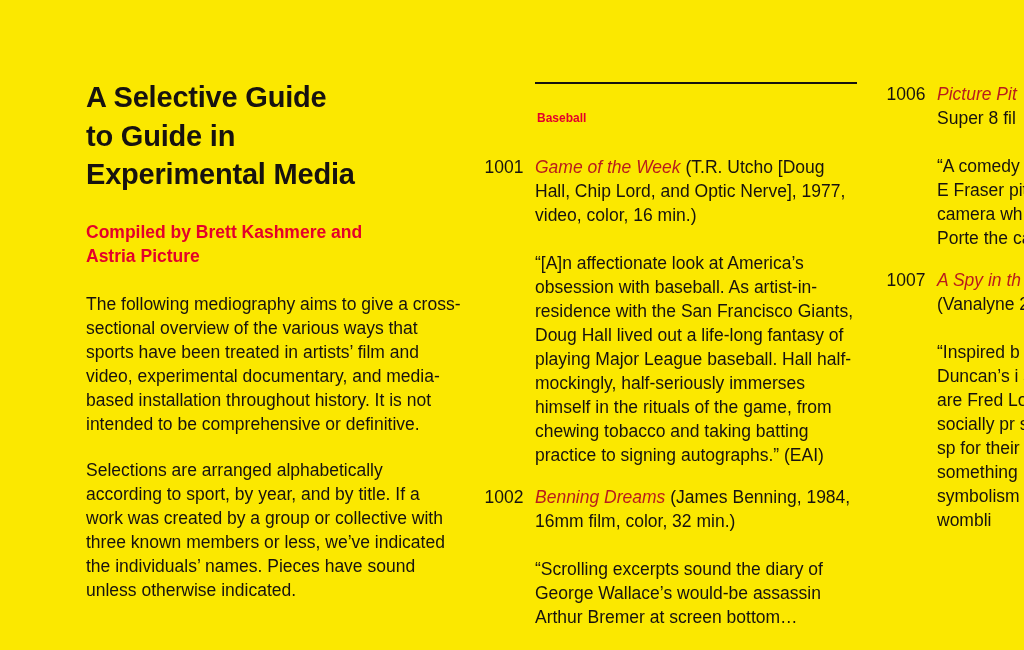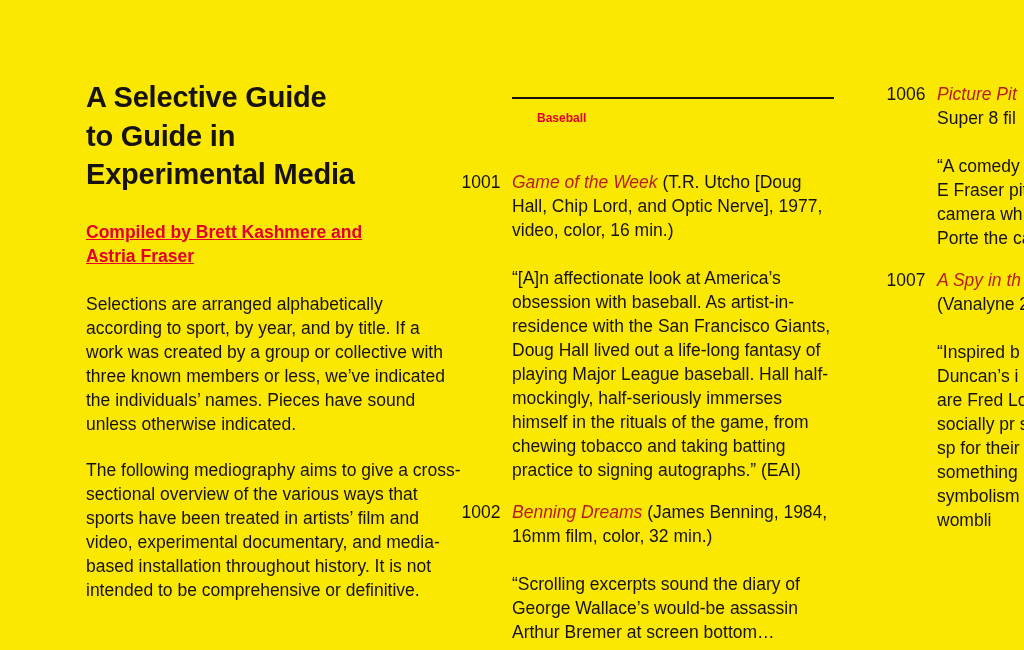--- a/index.html
+++ b/index.html
@@ -39,36 +39,34 @@
     color: #17120f;
     letter-spacing: -0.2px;
   }
   .doc-title span { display: block; }
   .compiled {
     margin: 26px 0 0 0;
     font-size: 17.5px;
     line-height: 24px;
     font-weight: bold;
     color: #E4002B;
-    text-decoration: underline;
   }
   .compiled span { display: block; }
   .intro-para {
     margin: 24px 0 0 0;
     font-size: 17.5px;
     line-height: 24px;
     color: #17120f;
   }
   .intro-para + .intro-para { margin-top: 22px; }
 
   
   #col-baseball {
-    left: 461px;
+    left: 484px;
     width: 375px;
-    margin-top: 15px;
   }
   .rule {
     position: absolute;
     top: 82px;
     left: 51px;
     width: 322px;
     height: 2px;
     background: #17120f;
   }
   .section-head {
@@ -133,24 +131,24 @@
 <div class="page">
 
   <div class="col" id="col-intro">
     <h1 class="doc-title">
       <span>A Selective Guide</span>
       <span>to Guide in</span>
       <span>Experimental Media</span>
     </h1>
     <p class="compiled">
       <span>Compiled by Brett Kashmere and</span>
-      <span>Astria Fraser</span>
+      <span>Astria Picture</span>
     </p>
+    <p class="intro-para">The following mediography aims to give a cross-sectional overview of the various ways that sports have been treated in artists’ film and video, experimental documentary, and media-based installation throughout history. It is not intended to be comprehensive or definitive.</p>
     <p class="intro-para">Selections are arranged alphabetically according to sport, by year, and by title. If a work was created by a group or collective with three known members or less, we’ve indicated the individuals’ names. Pieces have sound unless otherwise indicated.</p>
-    <p class="intro-para">The following mediography aims to give a cross-sectional overview of the various ways that sports have been treated in artists’ film and video, experimental documentary, and media-based installation throughout history. It is not intended to be comprehensive or definitive.</p>
   </div>
 
   <div class="col" id="col-baseball">
     <div class="rule"></div>
     <div class="entries">
 
       <div class="entry">
         <div class="entry-num">1001</div>
         <p class="entry-cite"><span class="entry-title">Game of the Week</span><span> (T.R. Utcho [Doug Hall, Chip Lord, and Optic Nerve], 1977, video, color, 16 min.)</span></p>
         <p class="entry-desc">“[A]n affectionate look at America’s obsession with baseball. As artist-in-residence with the San Francisco Giants, Doug Hall lived out a life-long fantasy of playing Major League baseball. Hall half-mockingly, half-seriously immerses himself in the rituals of the game, from chewing tobacco and taking batting practice to signing autographs.” (EAI)</p>

